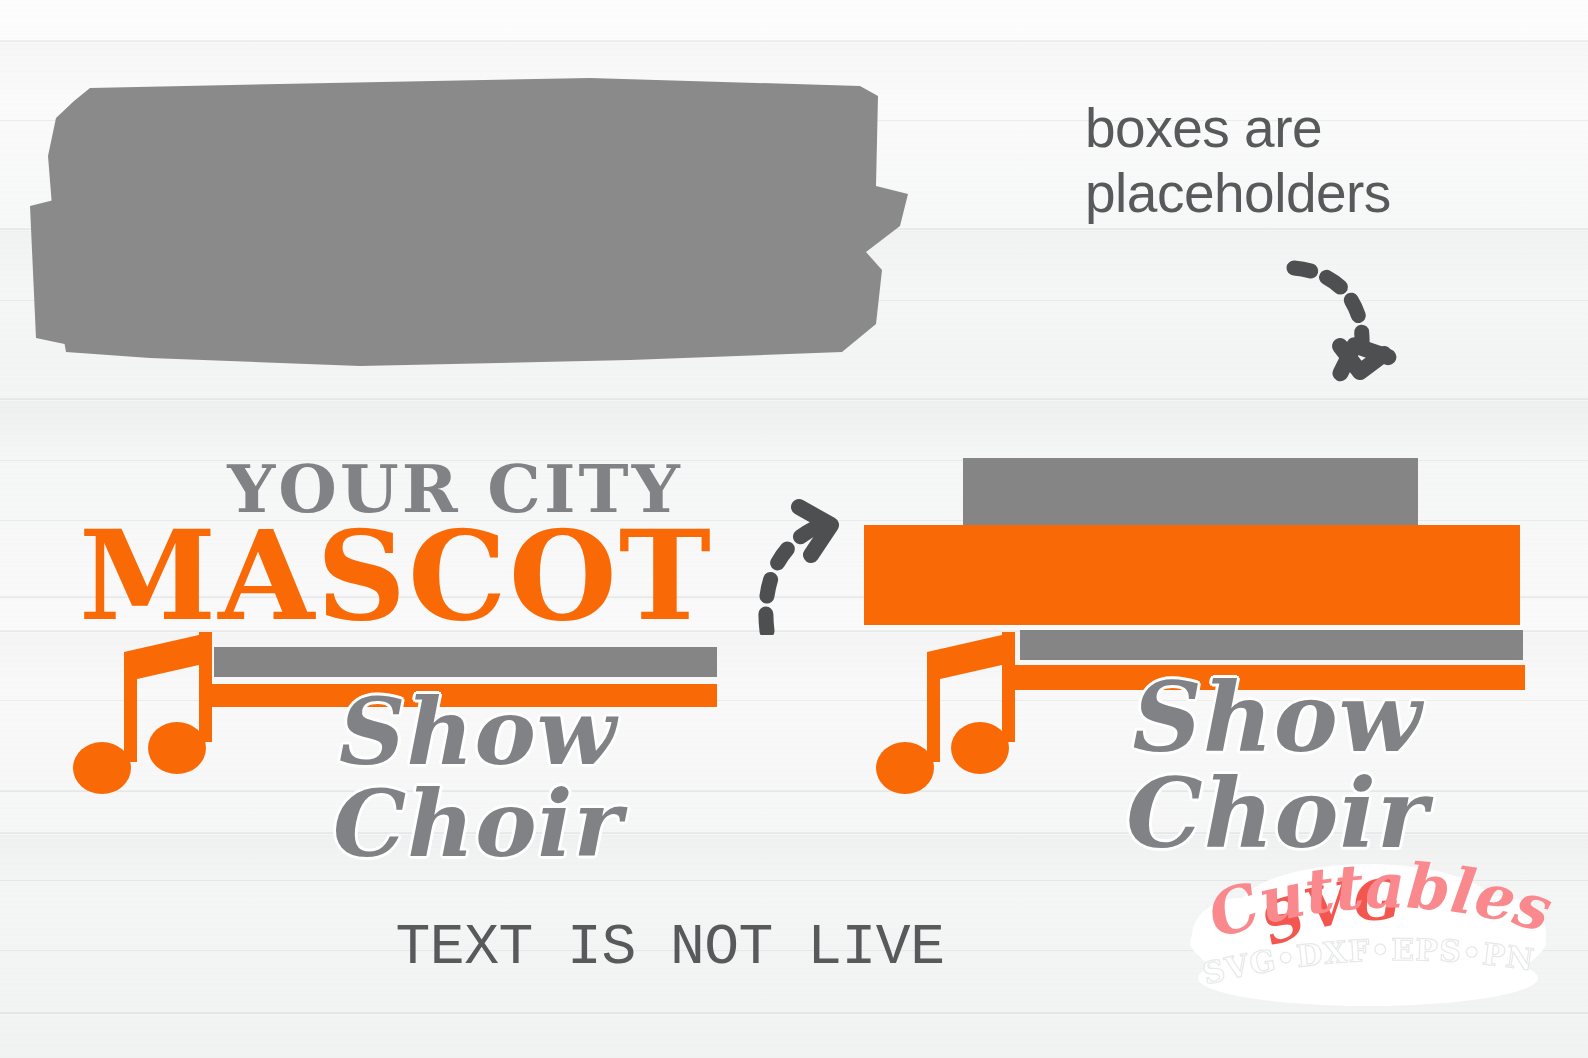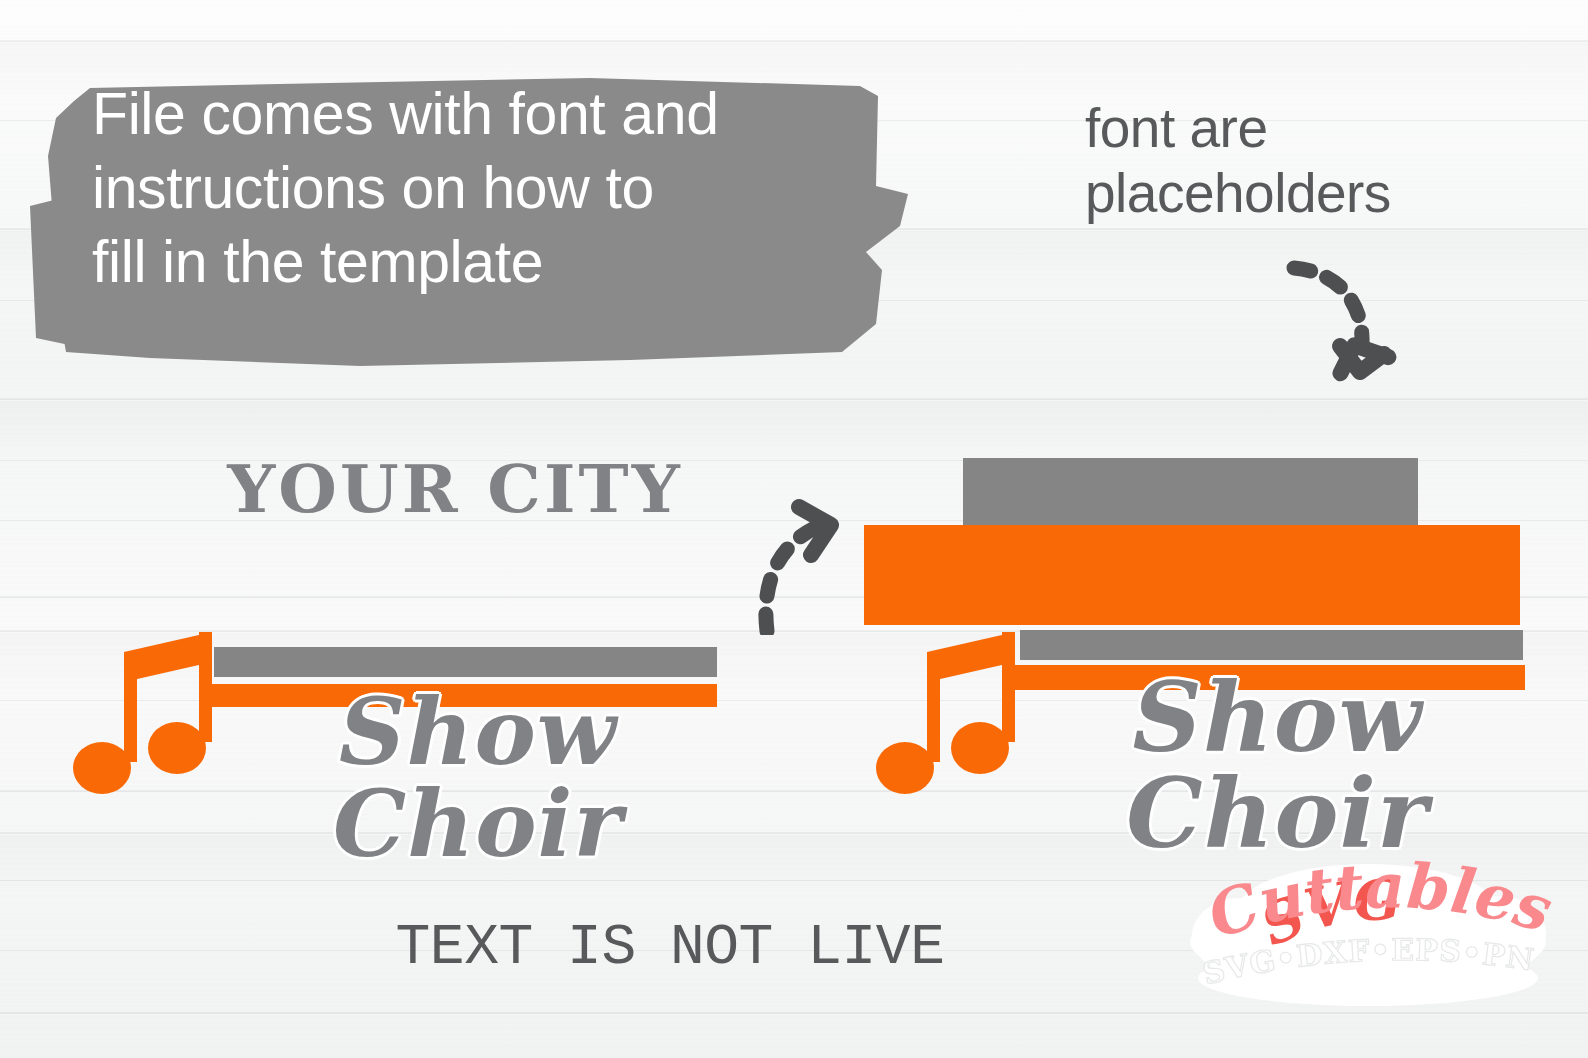--- a/index.html
+++ b/index.html
@@ -122,42 +122,38 @@
   <div class="grain" style="top:950px;"></div>
 
   <div class="banner-wrap">
     <svg viewBox="0 0 890 320" preserveAspectRatio="none">
       <path d="M44,45 L60,32 L300,27 L560,22 L830,30 L848,40 L846,130 L878,138
                L870,170 L836,196 L852,214 L846,268 L812,296 L600,304 L330,310
                L120,302 L36,296 L30,262 L26,200 L22,150 L18,100 L26,62 Z" fill="#8a8a8a"></path>
       <path d="M30,138 L60,130 L90,142 L60,150 Z" fill="#8a8a8a"></path>
       <path d="M0,150 L40,140 L44,290 L6,282 Z" fill="#8a8a8a"></path>
     </svg>
-    <div class="banner-text">
-      <div>File comes with font and</div>
-      <div>instructions on how to</div>
-      <div>fill in the template</div>
-    </div>
   </div>
 
   <div class="note-text">
-    <div>font are</div>
+    <div>boxes are</div>
     <div>placeholders</div>
   </div>
 
   <div class="arrow-a">
     <svg viewBox="0 0 120 145">
       <path d="M14,18 C56,22 84,50 82,96" stroke="#4e4f51" stroke-width="15" fill="none" stroke-linecap="round" stroke-dasharray="17 17"></path>
       <path d="M58,88 L78,118 L106,104" stroke="#4e4f51" stroke-width="16" fill="none" stroke-linecap="round" stroke-linejoin="round" transform="rotate(143 80 106)"></path>
       <path d="M60,96 L80,122 L104,104" stroke="#4e4f51" stroke-width="16" fill="none" stroke-linecap="round" stroke-linejoin="round"></path>
     </svg>
   </div>
 
   <div class="design-left">
     <div class="txt-city">YOUR CITY</div>
+    <div class="txt-mascot">MASCOT</div>
     <div class="bar-gray-L"></div>
     <div class="bar-orange-L"></div>
     <div class="note-L">
       <svg viewBox="0 0 200 180">
         <path d="M72,24 L160,4 L160,34 L72,54 Z" fill="#F96A07"></path>
         <rect x="72" y="24" width="13" height="110" fill="#F96A07"></rect>
         <rect x="147" y="4" width="13" height="110" fill="#F96A07"></rect>
         <ellipse cx="50" cy="140" rx="29" ry="26" fill="#F96A07"></ellipse>
         <ellipse cx="125" cy="120" rx="29" ry="26" fill="#F96A07"></ellipse>
       </svg>

